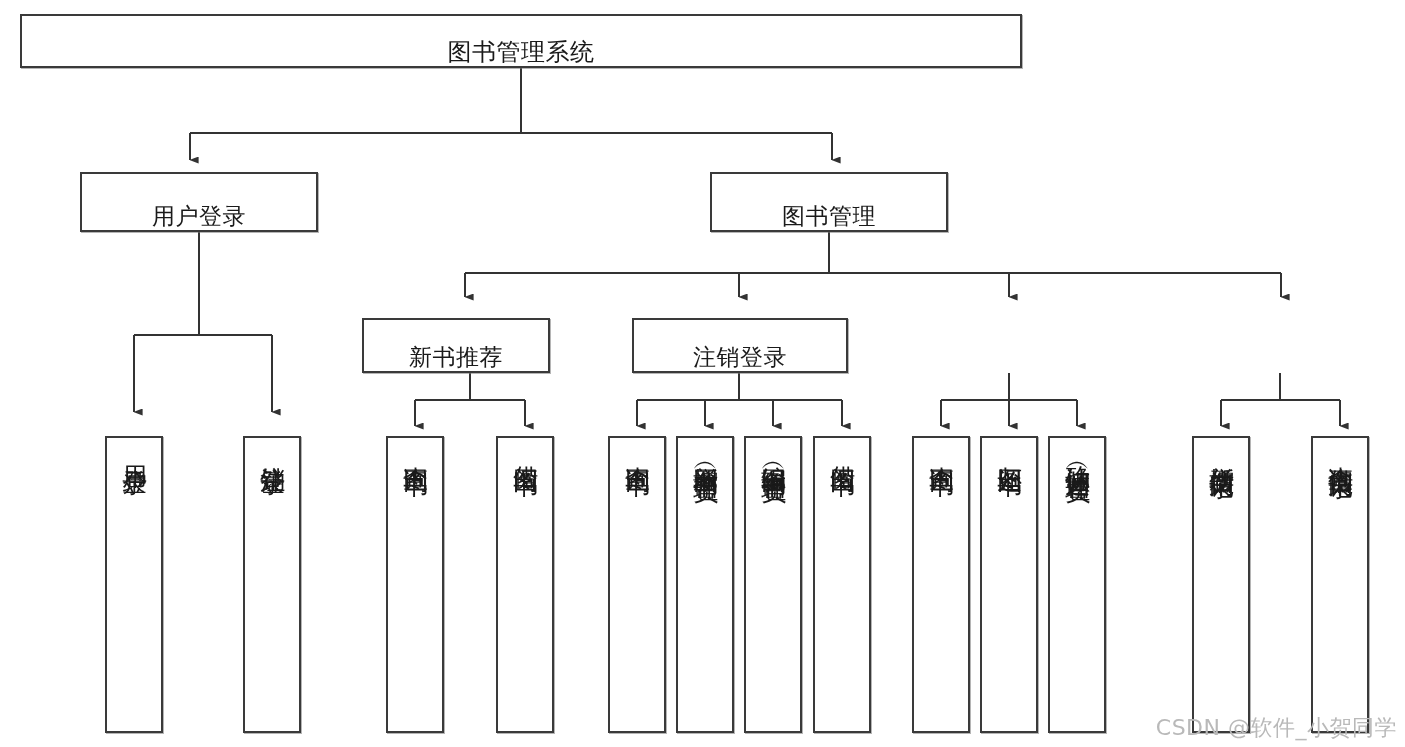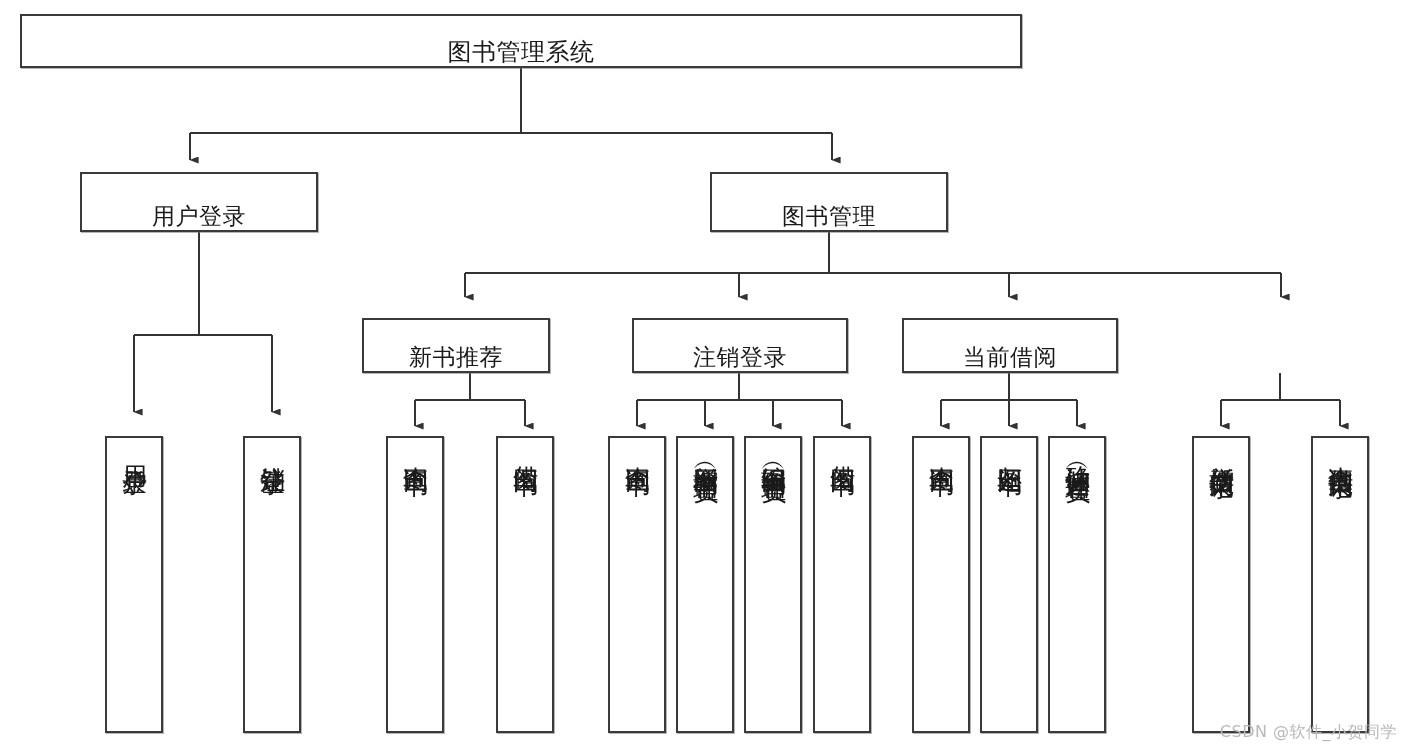--- a/index.html
+++ b/index.html
@@ -61,21 +61,21 @@
     text-orientation: upright;
     font-size: 25px;
     line-height: 1.05;
     letter-spacing: 2px;
     white-space: nowrap;
   }
   #watermark {
     position: absolute;
     right: 8px;
     bottom: 4px;
-    font-size: 16px;
+    font-size: 22px;
     color: #b9b9b9;
     letter-spacing: 0.5px;
     white-space: nowrap;
     pointer-events: none;
   }
 </style>
 </head>
 <body>
 
 <div id="diagram-root">
@@ -141,23 +141,20 @@
   <div class="node horiz" style="left:710px; top:172px; width:238px; height:60px;">
     <span class="node-label">图书管理</span>
   </div>
 
   <div class="node horiz" style="left:362px; top:318px; width:188px; height:55px;">
     <span class="node-label">新书推荐</span>
   </div>
   <div class="node horiz" style="left:632px; top:318px; width:216px; height:55px;">
     <span class="node-label">注销登录</span>
   </div>
-  <div class="node horiz" style="left:902px; top:318px; width:216px; height:55px;">
-    <span class="node-label">当前借阅</span>
-  </div>
 
   <div class="node vert" style="left:105px; top:436px; width:58px; height:297px;">
     <span class="node-label">用户登录</span>
   </div>
   <div class="node vert" style="left:243px; top:436px; width:58px; height:297px;">
     <span class="node-label">注销登录</span>
   </div>
 
   <div class="node vert" style="left:386px; top:436px; width:58px; height:297px;">
     <span class="node-label">查询图书</span>

